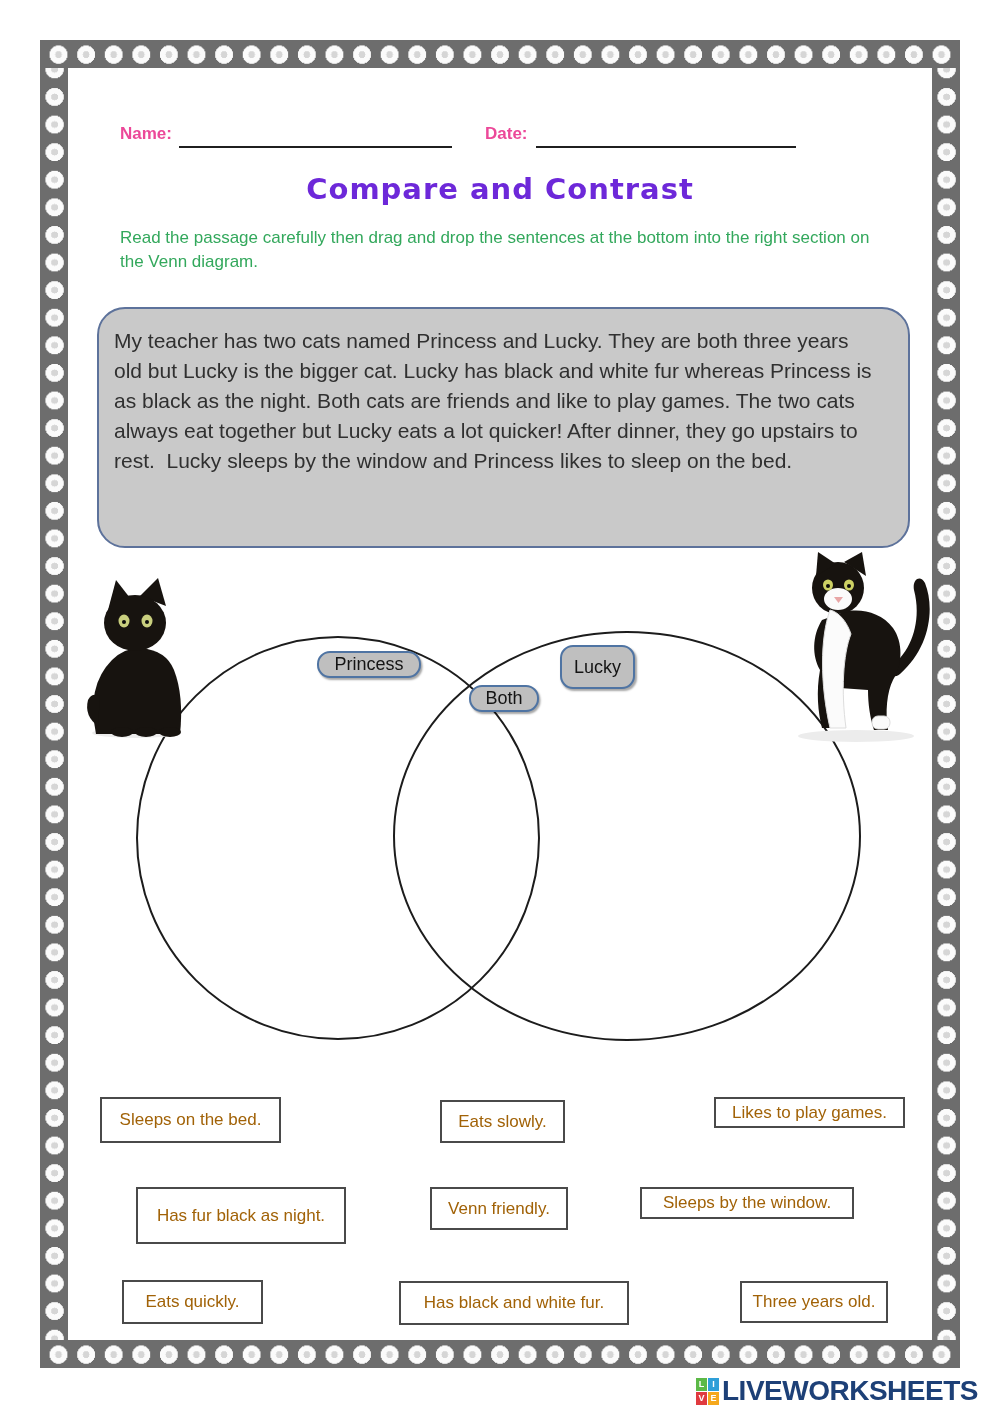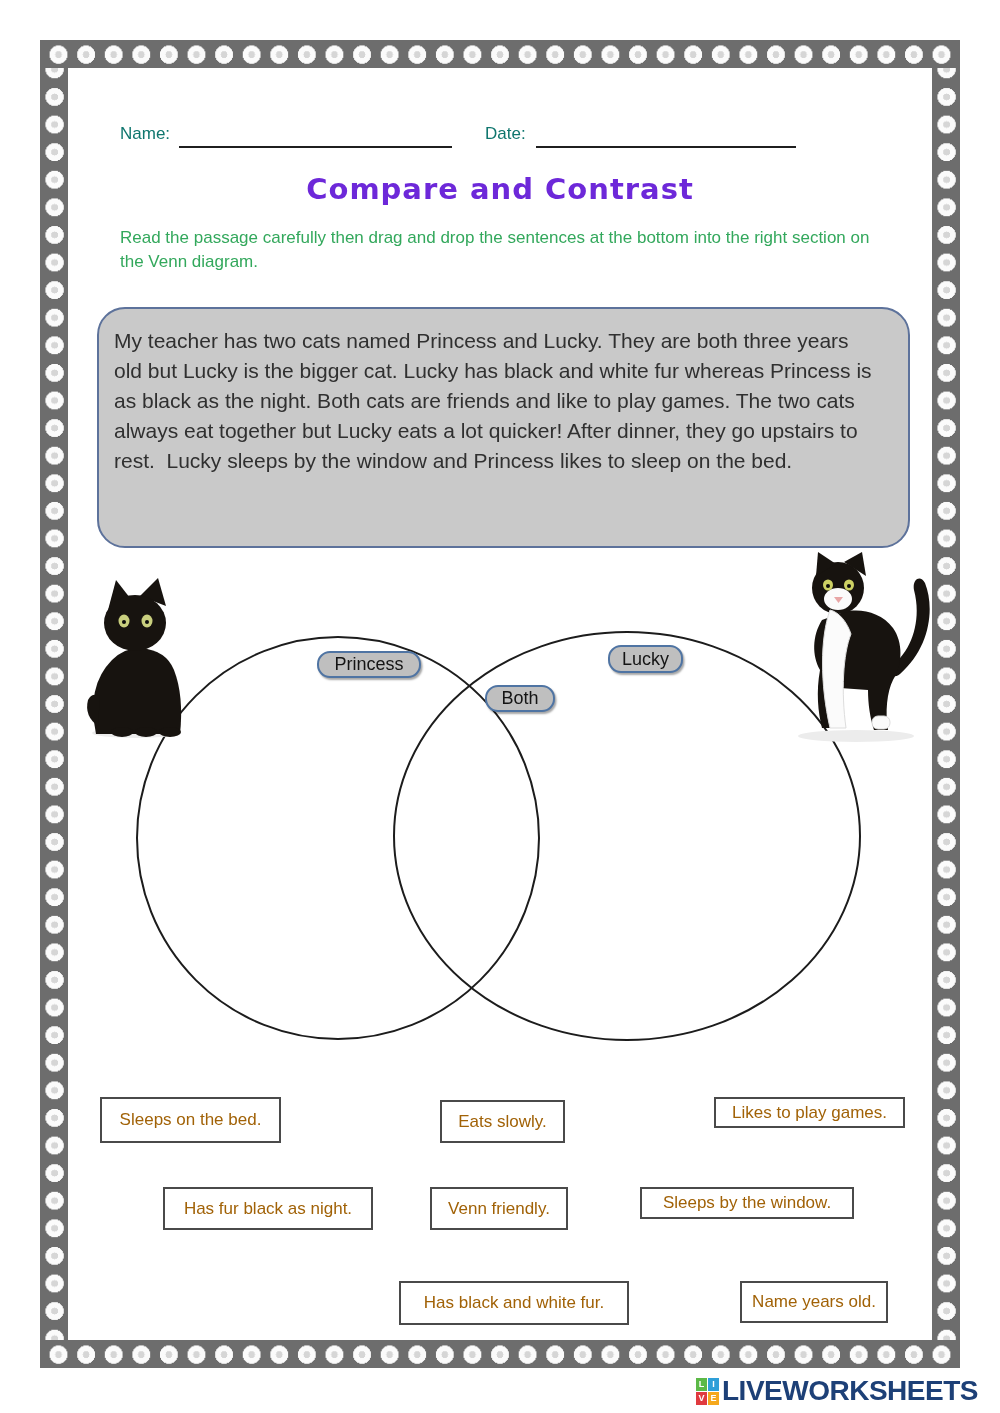--- a/index.html
+++ b/index.html
@@ -9,53 +9,53 @@
   
   .frame{position:absolute;background-color:#6d6d6d;
     background-image:radial-gradient(circle at 50% 50%, #d6d6d6 0 3.4px, #fbfbfb 3.5px 8.8px, rgba(0,0,0,0) 9.2px);
     background-size:27.6px 27.6px;background-position:50% 50%;}
   .frame.top{left:40px;top:40px;width:920px;height:28px;}
   .frame.bottom{left:40px;top:1340px;width:920px;height:28px;}
   .frame.left{left:40px;top:68px;width:28px;height:1272px;}
   .frame.right{left:932px;top:68px;width:28px;height:1272px;}
 
   
-  .field-label{position:absolute;font-size:17px;font-weight:400;color:#0f766e;}
+  .field-label{position:absolute;font-size:17px;font-weight:700;color:#ec4899;}
   .write-line{position:absolute;border-bottom:2px solid #1f1f1f;height:20px;}
 
   .title{position:absolute;left:0;top:172px;width:1000px;text-align:center;
          font-family:"DejaVu Sans", sans-serif;font-size:29px;font-weight:700;
          letter-spacing:1px;color:#6d28d9;}
 
   .instructions{position:absolute;left:120px;top:226px;width:750px;
        font-size:17px;line-height:24px;color:#33a85c;}
 
   .passage-box{position:absolute;left:97px;top:307px;width:813px;height:241px;
        box-sizing:border-box;background:#c9c9c9;border:2px solid #5d729b;border-radius:28px;
        padding:17px 32px 0 15px;}
   .passage-box p{margin:0;font-size:21px;line-height:30px;color:#303030;white-space:pre-wrap;}
 
   .venn-svg{position:absolute;left:100px;top:598px;}
 
   .venn-label{position:absolute;box-sizing:border-box;background:#bfbfbf;border:2px solid #4f74a3;
        border-radius:13px;display:flex;align-items:center;justify-content:center;
        font-size:18px;color:#141414;box-shadow:1.5px 2px 2px rgba(0,0,0,.35);}
   .lbl-princess{left:317px;top:651px;width:104px;height:27px;}
-  .lbl-lucky{left:608px;top:645px;width:75px;height:28px;}
-  .lbl-both{left:469px;top:685px;width:70px;height:27px;margin-left:16px;}
+  .lbl-lucky{left:560px;top:645px;width:75px;height:44px;}
+  .lbl-both{left:469px;top:685px;width:70px;height:27px;}
 
   .cat{position:absolute;}
 
   .drag-box{position:absolute;box-sizing:border-box;background:#ffffff;border:2px solid #4a4a4a;
        display:flex;align-items:center;justify-content:center;
        font-size:17px;color:#a16207;white-space:nowrap;}
   .d1{left:100px;top:1097px;width:181px;height:46px;}
   .d2{left:440px;top:1100px;width:125px;height:43px;}
   .d3{left:714px;top:1097px;width:191px;height:31px;}
-  .d4{left:136px;top:1187px;width:210px;height:43px;margin-left:27px;}
+  .d4{left:136px;top:1187px;width:210px;height:57px;}
   .d5{left:430px;top:1187px;width:138px;height:43px;}
   .d6{left:640px;top:1187px;width:214px;height:32px;}
   .d7{left:122px;top:1280px;width:141px;height:44px;}
   .d8{left:399px;top:1281px;width:230px;height:44px;}
   .d9{left:740px;top:1281px;width:148px;height:42px;}
 
   
   .logo{position:absolute;left:696px;top:1375px;display:flex;align-items:center;}
   .logo-grid{display:grid;grid-template-columns:11px 11px;grid-template-rows:13px 13px;
        gap:1px;margin-right:3px;}
@@ -130,22 +130,23 @@
     <circle cx="61" cy="36" r="2" fill="#0b0b0b"></circle>
     <polygon points="46,47 55,47 50.5,53" fill="#e8a6a6"></polygon>
   </svg>
 
   <div class="drag-box d1">Sleeps on the bed.</div>
   <div class="drag-box d2">Eats slowly.</div>
   <div class="drag-box d3">Likes to play games.</div>
   <div class="drag-box d4">Has fur black as night.</div>
   <div class="drag-box d5">Venn friendly.</div>
   <div class="drag-box d6">Sleeps by the window.</div>
+  <div class="drag-box d7">Eats quickly.</div>
   <div class="drag-box d8">Has black and white fur.</div>
-  <div class="drag-box d9">Name years old.</div>
+  <div class="drag-box d9">Three years old.</div>
 
   <div class="logo">
     <div class="logo-grid">
       <span class="tile-l">L</span>
       <span class="tile-i">I</span>
       <span class="tile-v">V</span>
       <span class="tile-e">E</span>
     </div>
     <span class="logo-text">LIVEWORKSHEETS</span>
   </div>

